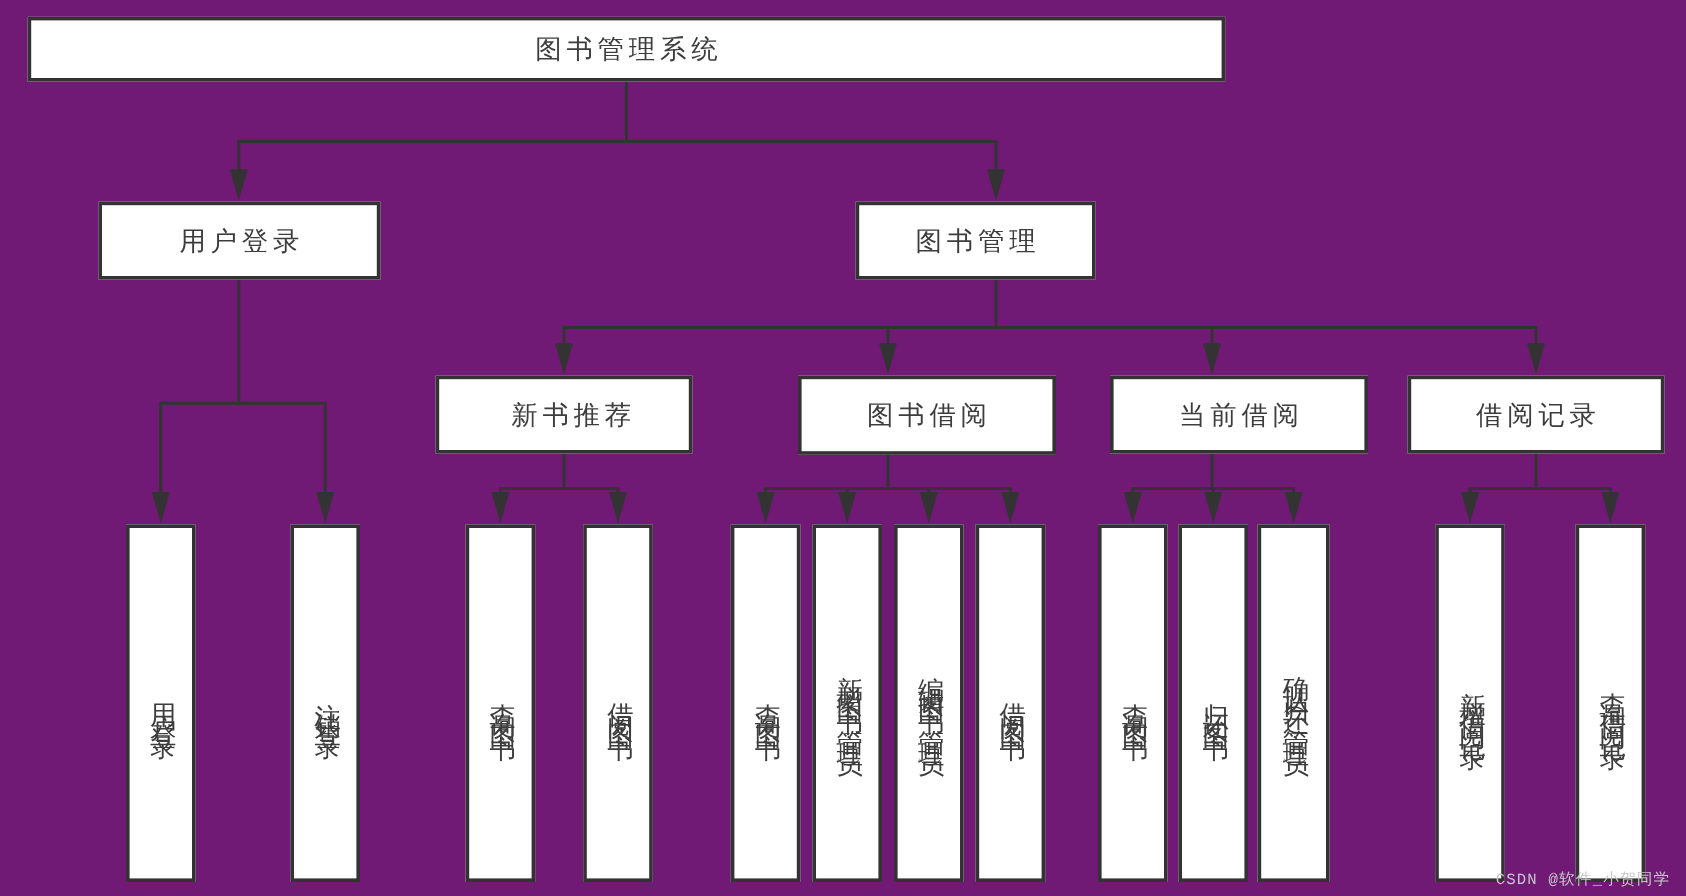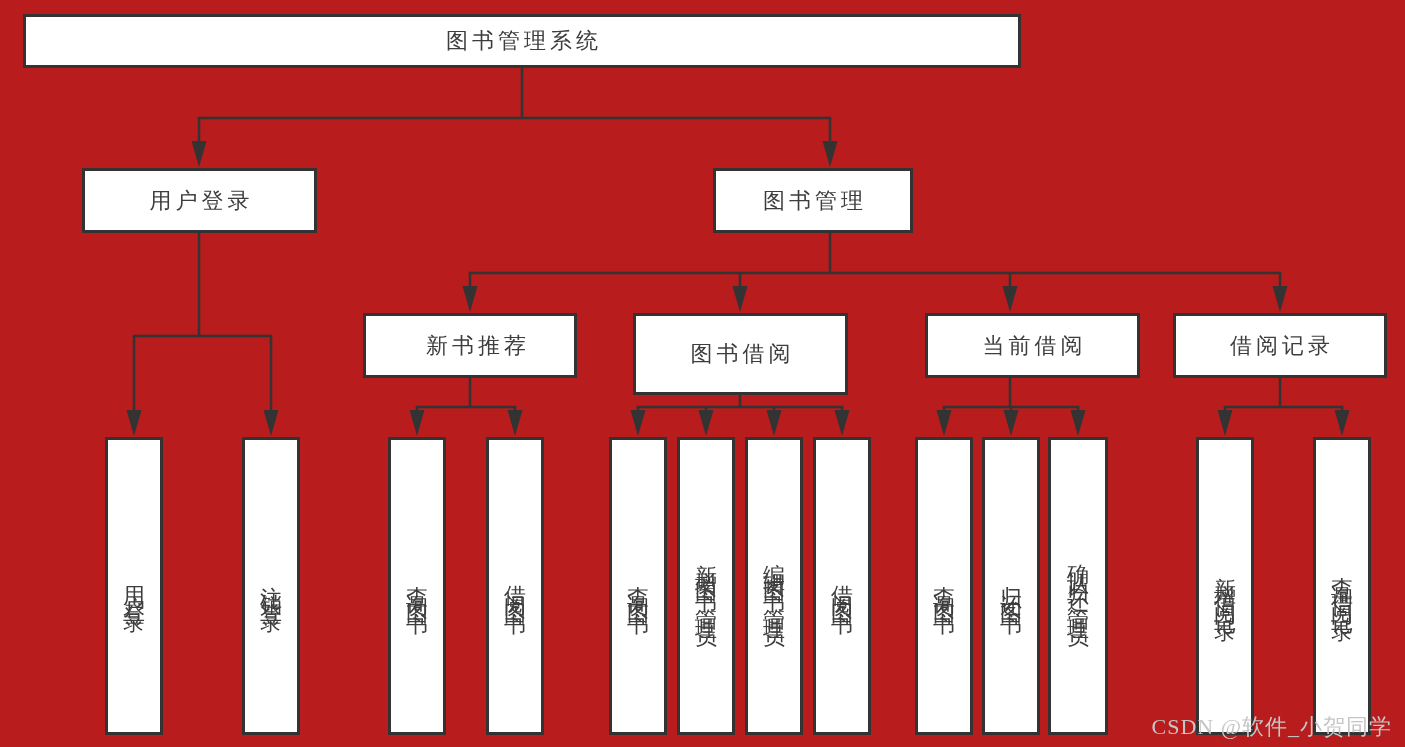--- a/index.html
+++ b/index.html
@@ -1,22 +1,22 @@
 <!DOCTYPE html>
 <html><head>
 <meta charset="utf-8">
 <style>
   html, body { margin: 0; padding: 0; background: #ffffff; }
   .canvas {
     position: relative;
     width: 1405px;
     height: 747px;
-    background: #b91c1c;
+    background: #701a75;
     overflow: hidden;
-    font-family: Liberation Serif, serif;
+    font-family: Liberation Mono, monospace;
   }
   .wires {
     position: absolute;
     left: 0; top: 0;
     width: 1405px; height: 747px;
   }
   .wires line { stroke: #333333; stroke-width: 2.5; }
   .wires polygon { fill: #333333; }
   .box {
     position: absolute;
@@ -41,42 +41,42 @@
     font-size: 22px;
     letter-spacing: 9px;
     line-height: 1;
     color: #3d3d3d;
     white-space: nowrap;
   }
   .root-box    { left: 23px;  top: 14px;  width: 998px; height: 54px; }
   .lvl2-a      { left: 82px;  top: 168px; width: 235px; height: 65px; }
   .lvl2-b      { left: 713px; top: 168px; width: 200px; height: 65px; }
   .lvl3-a      { left: 363px; top: 313px; width: 214px; height: 65px; padding-left: 12px; }
-  .lvl3-b      { left: 633px; top: 313px; width: 215px; height: 82px; }
+  .lvl3-b      { left: 665px; top: 313px; width: 215px; height: 66px; }
   .lvl3-c      { left: 925px; top: 313px; width: 215px; height: 65px; }
   .lvl3-d      { left: 1173px;top: 313px; width: 214px; height: 65px; }
   .leaf        { top: 437px; width: 58px; height: 298px; }
   .leaf-1  { left: 105px; }
   .leaf-2  { left: 242px; }
   .leaf-3  { left: 388px; }
   .leaf-4  { left: 486px; }
   .leaf-5  { left: 609px; }
   .leaf-6  { left: 677px; }
   .leaf-7  { left: 745px; }
   .leaf-8  { left: 813px; }
   .leaf-9  { left: 915px; }
   .leaf-10 { left: 982px; }
   .leaf-11 { left: 1048px; width: 60px; }
   .leaf-12 { left: 1196px; }
   .leaf-13 { left: 1313px; }
   .watermark {
     position: absolute;
     right: 13px;
     bottom: 5px;
-    font-size: 22px;
+    font-size: 13px;
     letter-spacing: 1px;
     color: #c6c6c6;
     white-space: nowrap;
     margin-top: 14px;
   }
 </style>
 </head>
 <body>
 
 <div class="canvas">

